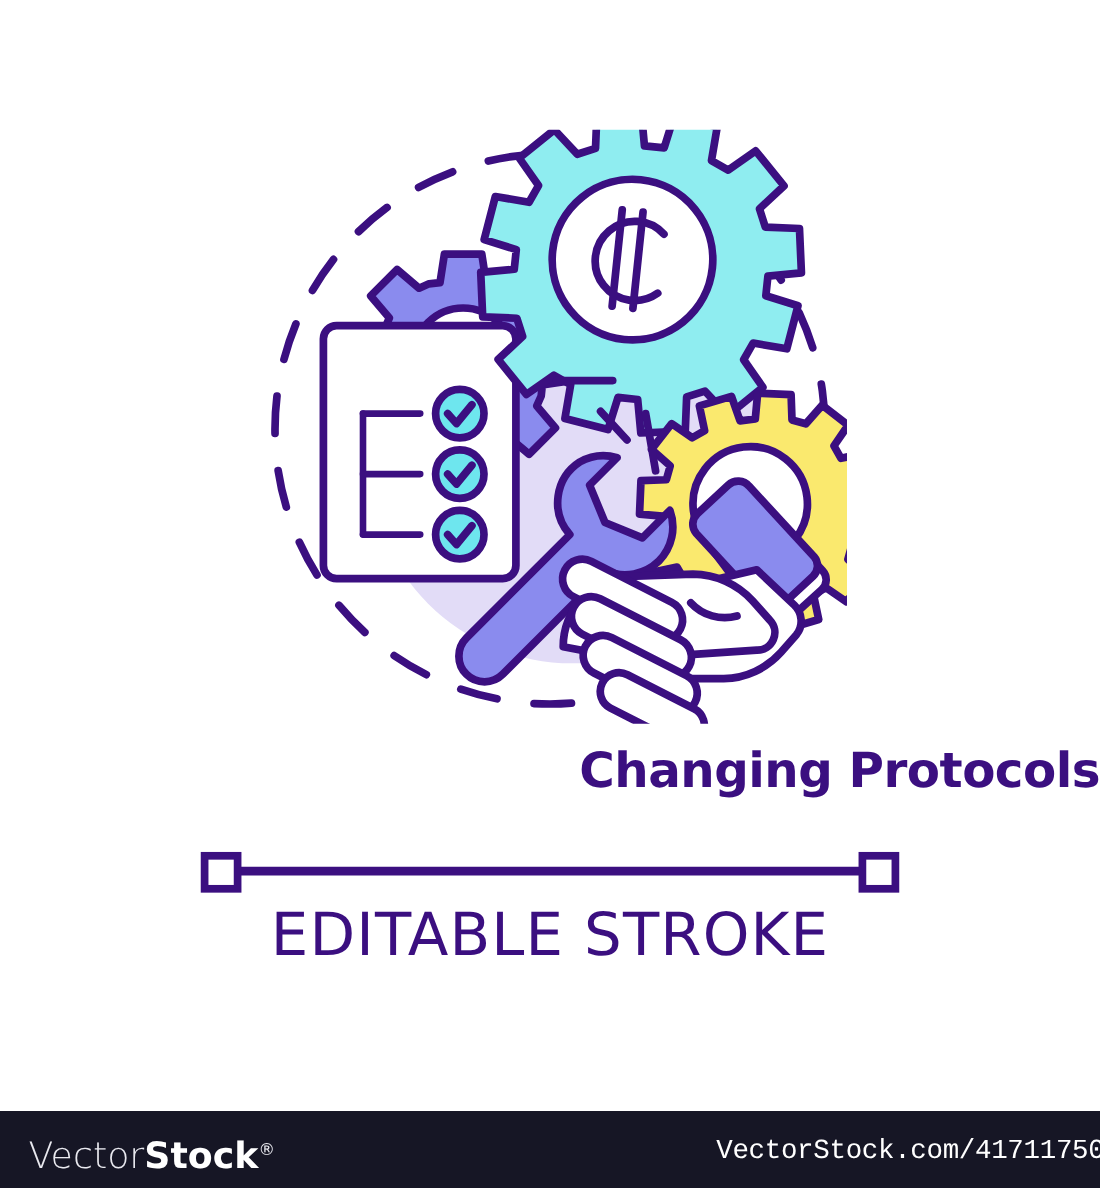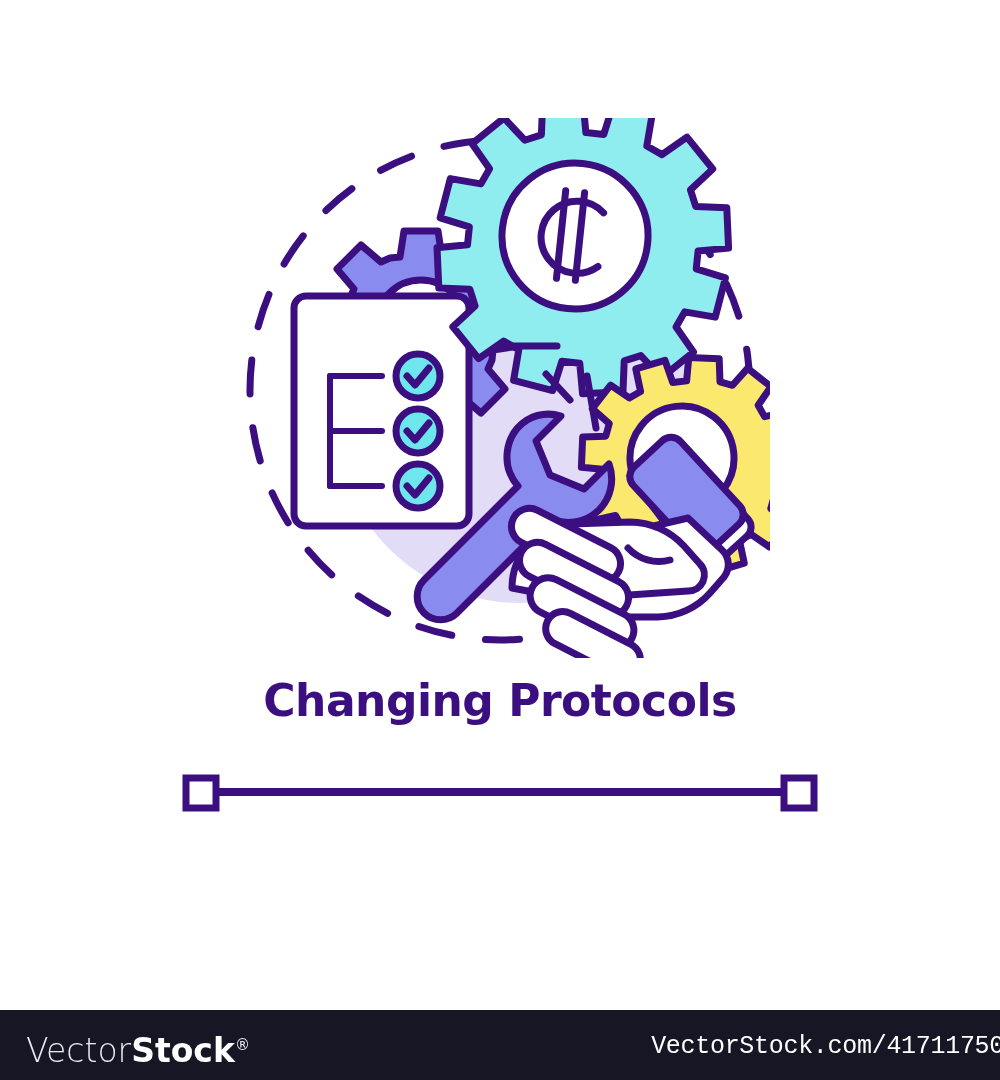--- a/index.html
+++ b/index.html
@@ -33,21 +33,21 @@
     height: 540px;
   }
   #illustration svg { display: block; width: 540px; height: 540px; }
 
   
   #concept-title {
     position: absolute;
     left: 0;
     top: 675px;
     width: 1000px;
-    text-align: center;
+    text-align: right;
     font-family: "DejaVu Sans", sans-serif;
     font-weight: bold;
     font-size: 44px;
     letter-spacing: -0.5px;
     color: #3B0F80;
     white-space: nowrap;
   }
 
   
   #stroke-widget {
@@ -274,19 +274,20 @@
   <div id="concept-title">Changing Protocols</div>
 
   <div id="stroke-widget">
     <svg width="640" height="44" viewBox="0 0 640 44" xmlns="http://www.w3.org/2000/svg">
       <line x1="22" y1="22" x2="618" y2="22" stroke="#3B0F80" stroke-width="8"></line>
       <rect x="6" y="8" width="30" height="30" fill="#FFFFFF" stroke="#3B0F80" stroke-width="7"></rect>
       <rect x="604" y="8" width="30" height="30" fill="#FFFFFF" stroke="#3B0F80" stroke-width="7"></rect>
     </svg>
   </div>
 
+  <div id="editable-stroke-label">EDITABLE STROKE</div>
 
 </div>
 
 <div id="footer">
   <div id="footer-logo"><span class="lite">Vector</span><span class="bold">Stock</span><span class="reg">®</span></div>
   <div id="footer-url">VectorStock.com/41711750</div>
 </div>
 
 </body></html>

